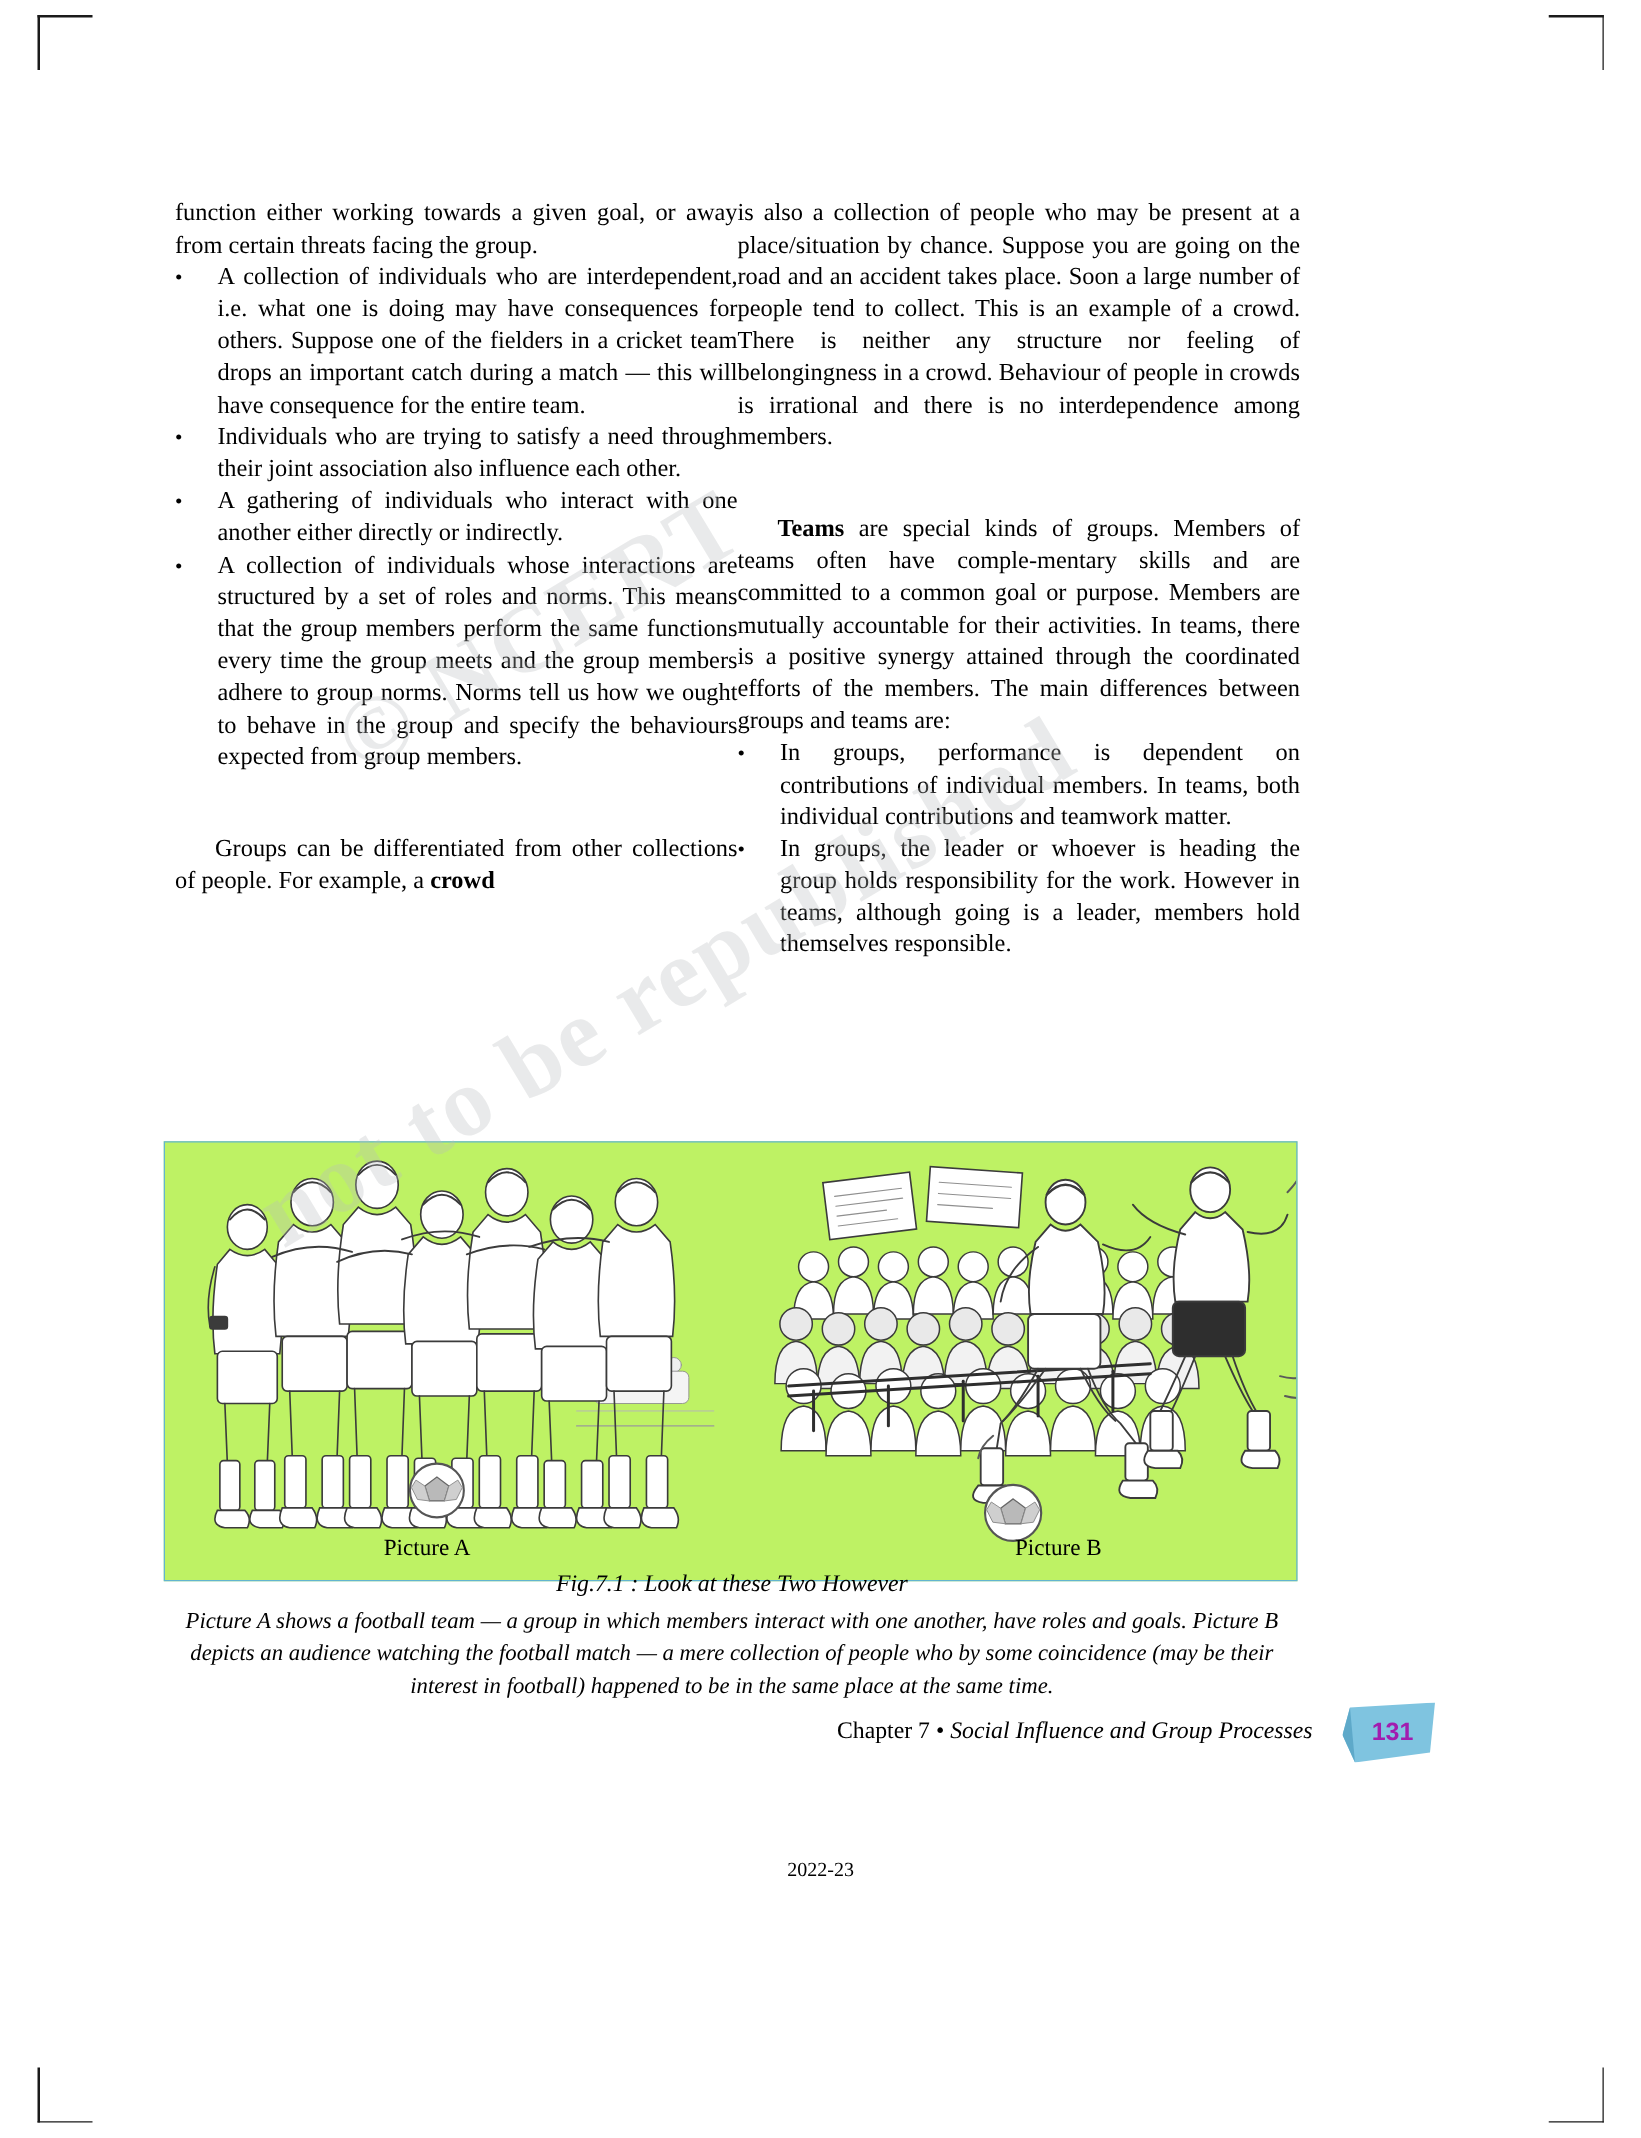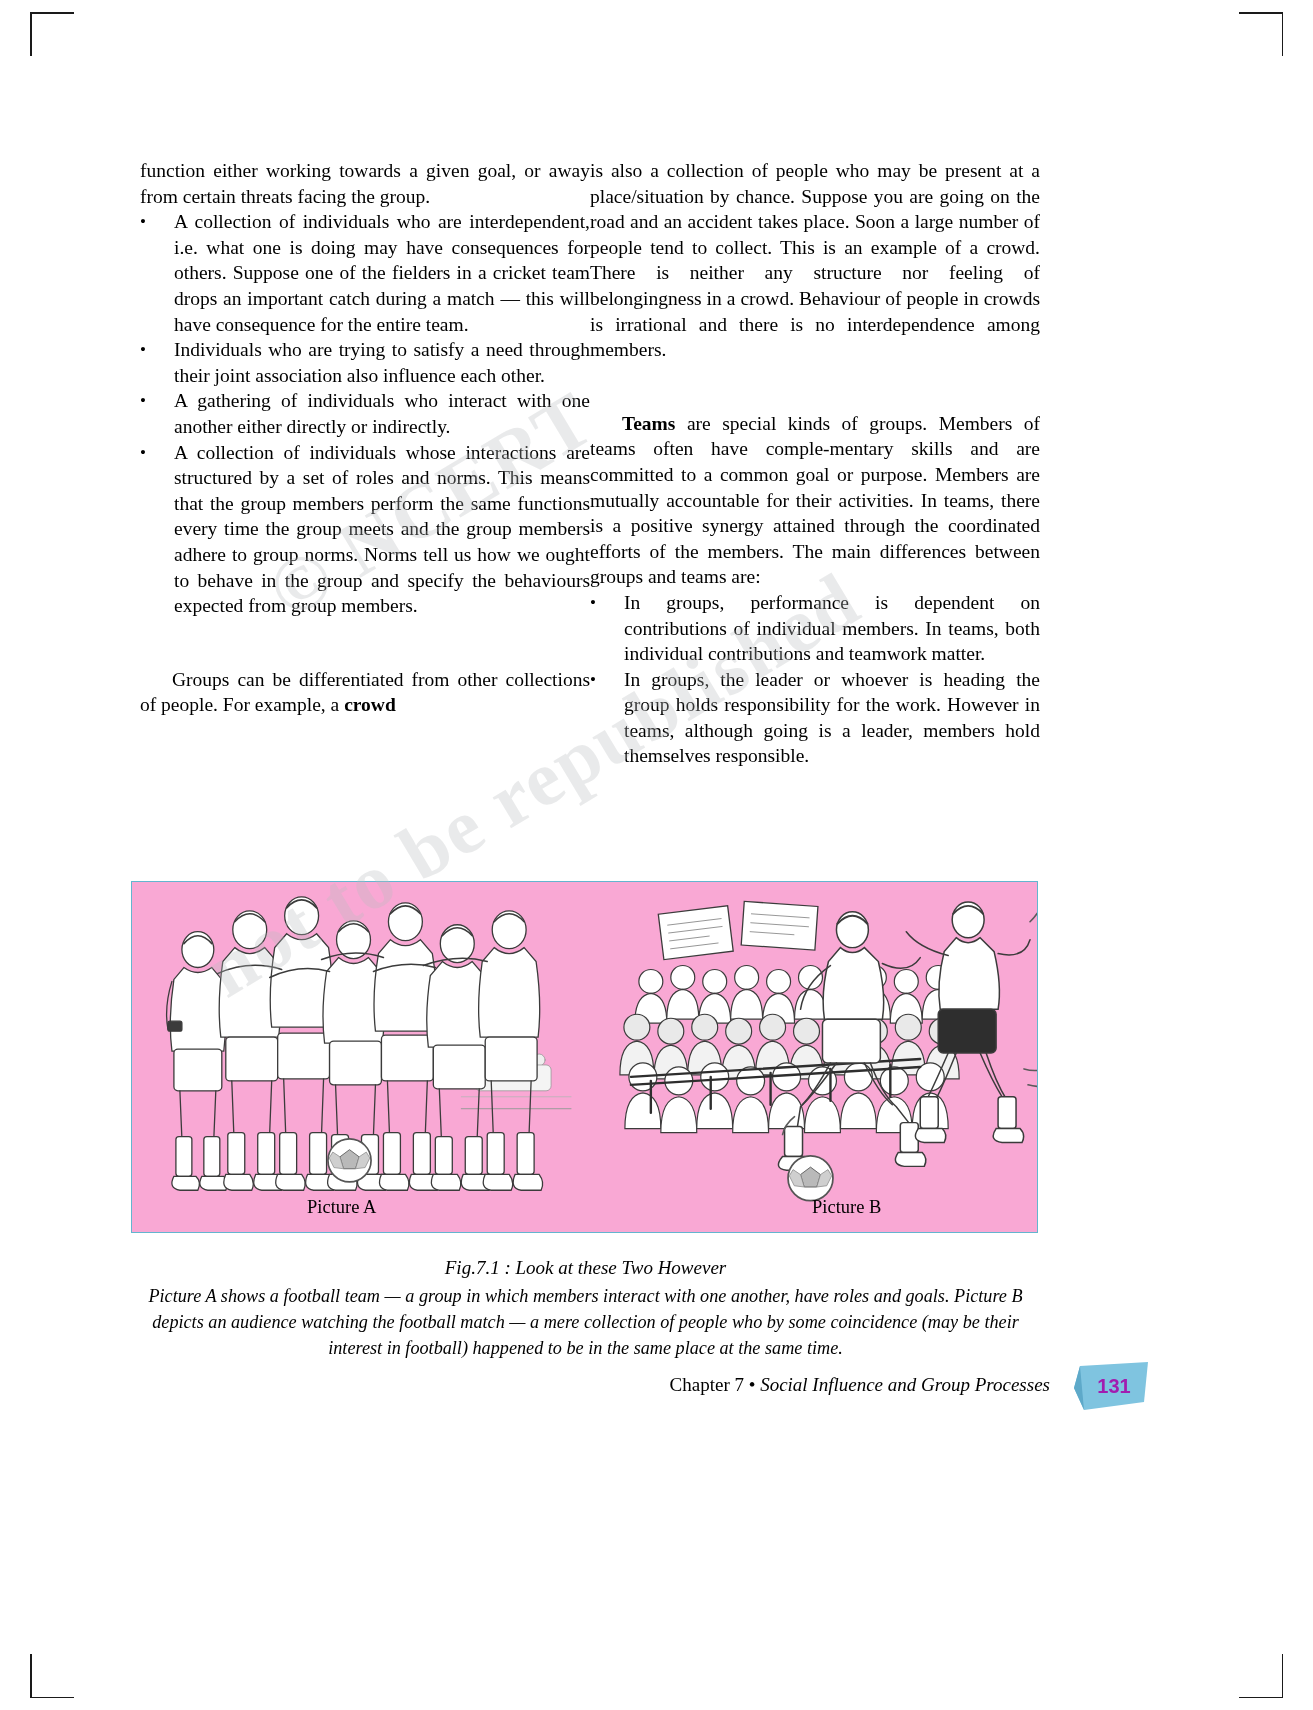--- a/index.html
+++ b/index.html
@@ -115,25 +115,25 @@
     flex: 1 1 auto;
     text-align: justify;
     text-justify: inter-word;
   }
   b.kw { font-weight: bold; }
 
   
   .figure-box {
     position: absolute;
     left: 131px;
-    top: 881px;
+    top: 913px;
     width: 907px;
     height: 352px;
     border: 1.6px solid #63b5cf;
-    background: #f9a8d4;
+    background: #bef264;
     box-sizing: border-box;
     overflow: hidden;
   }
   .fig-inner {
     position: relative;
     width: 100%;
     height: 100%;
   }
   .fig-art {
     position: absolute;
@@ -584,14 +584,15 @@
     <div class="footer-text"><span>Chapter 7 • </span><span class="ch-italic">Social Influence and Group Processes</span></div>
     <div class="page-badge">
       <svg width="74" height="48" viewBox="0 0 74 48">
         <polygon points="6,4 74,0 70,40 10,48 0,26" fill="#7fc4e0"></polygon>
         <polygon points="0,26 10,48 6,4" fill="#5ea9c9"></polygon>
       </svg>
       <div class="page-num">131</div>
     </div>
   </div>
 
+  <div class="year">2022-23</div>
 
 </div>
 
 </body></html>

